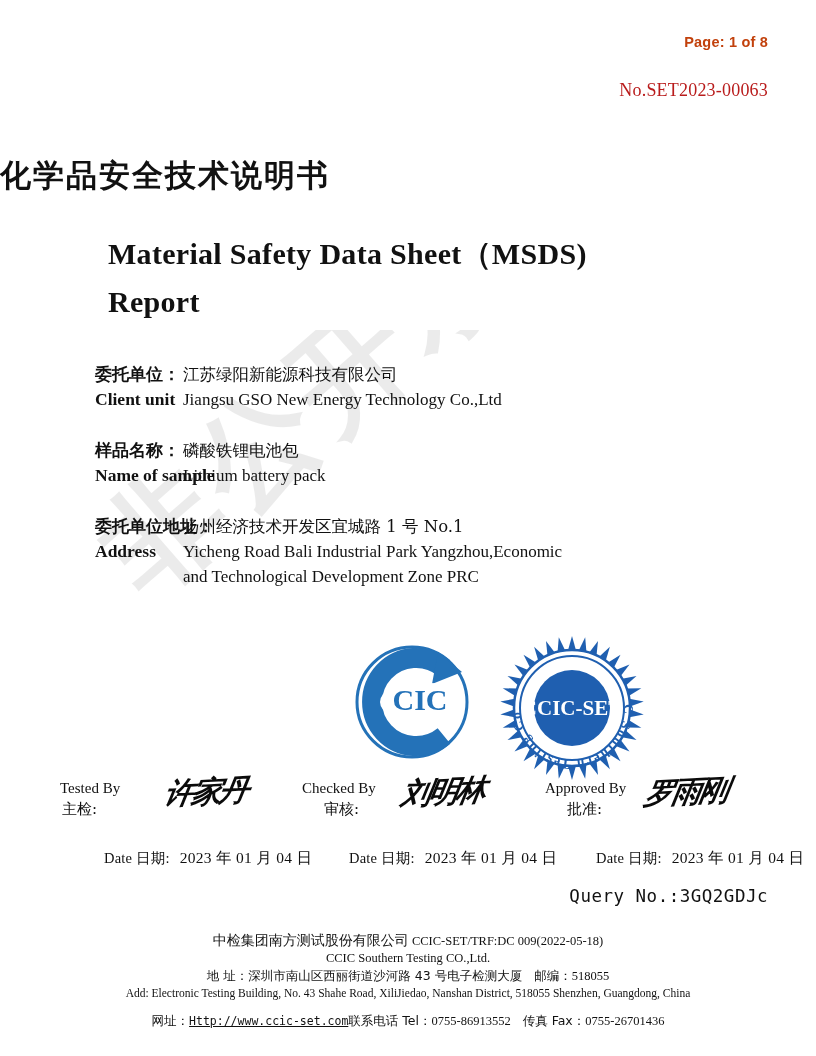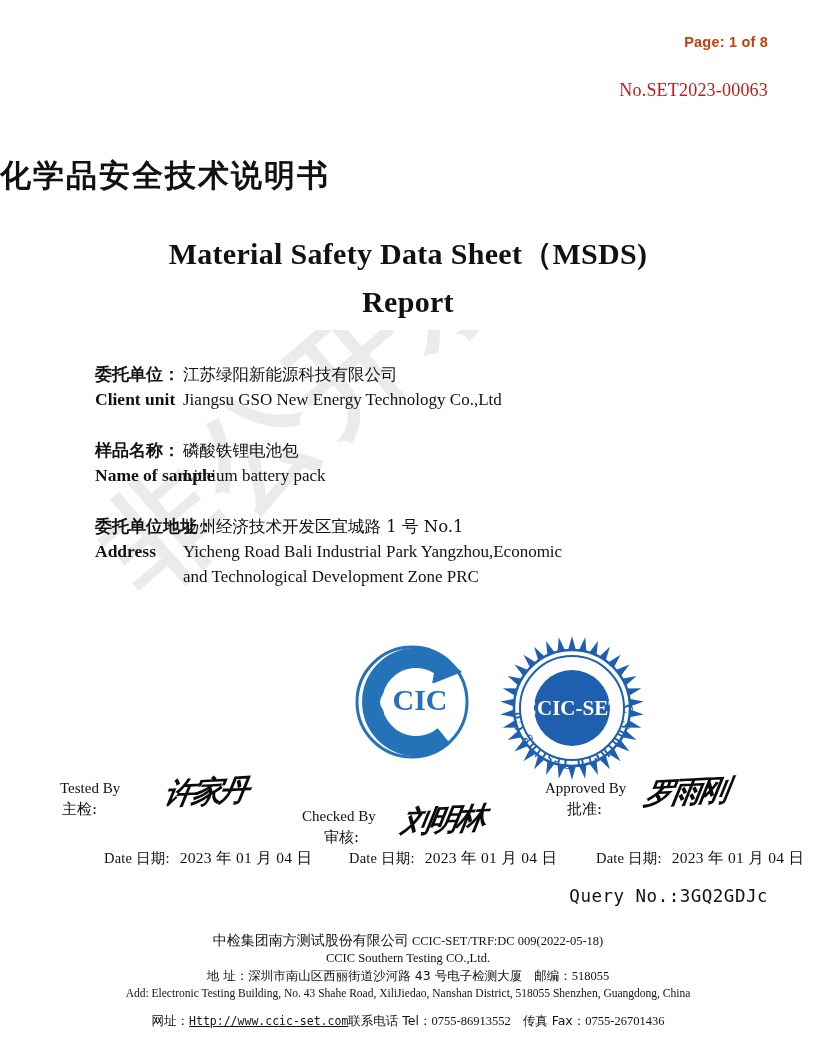--- a/index.html
+++ b/index.html
@@ -70,21 +70,21 @@
     top: 155px;
     font-family: "DejaVu Sans", "Liberation Sans", sans-serif;
     font-size: 31px;
     font-weight: 700;
     letter-spacing: 2px;
   }
   #title-en {
     position: absolute;
     left: 108px; right: 108px;
     top: 230px;
-    text-align: center;
+    text-align: left;
     font-size: 30px;
     font-weight: 700;
     line-height: 48px;
     letter-spacing: 0.3px;
   }
 
   
   #fields { position: absolute; left: 95px; top: 362px; width: 660px; }
   .field { position: relative; margin-bottom: 26px; }
   .field-labels {
@@ -129,21 +129,21 @@
   
   #sign-row {
     position: absolute;
     left: 60px;
     top: 778px;
     width: 720px;
     height: 95px;
   }
   .sign-col { position: absolute; top: 0; }
   .sign-col.c1 { left: 0; }
-  .sign-col.c2 { left: 242px; margin-top: 28px; }
+  .sign-col.c2 { left: 242px; }
   .sign-col.c3 { left: 485px; }
   .sig-label-en {
     font-size: 15px;
     line-height: 21px;
     white-space: nowrap;
   }
   .sig-label-cn {
     font-family: "DejaVu Serif", "Liberation Serif", serif;
     font-size: 15px;
     line-height: 21px;

